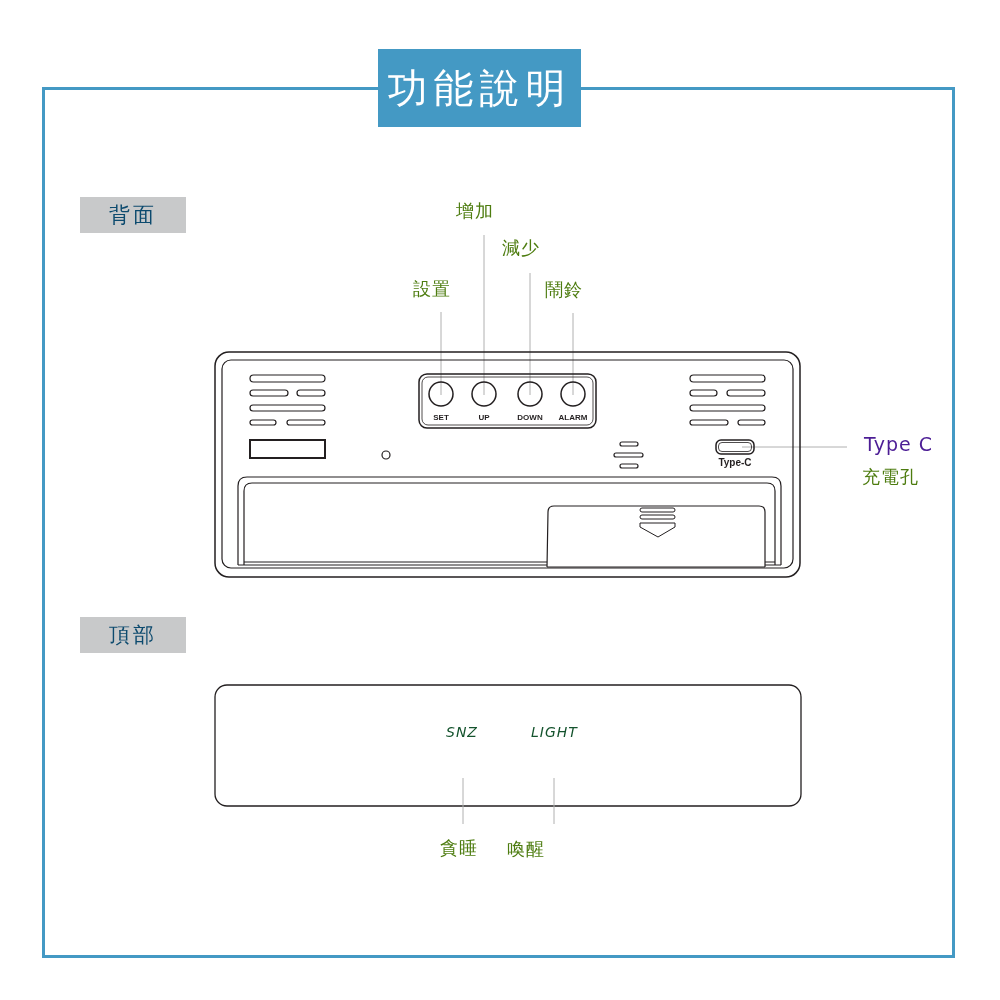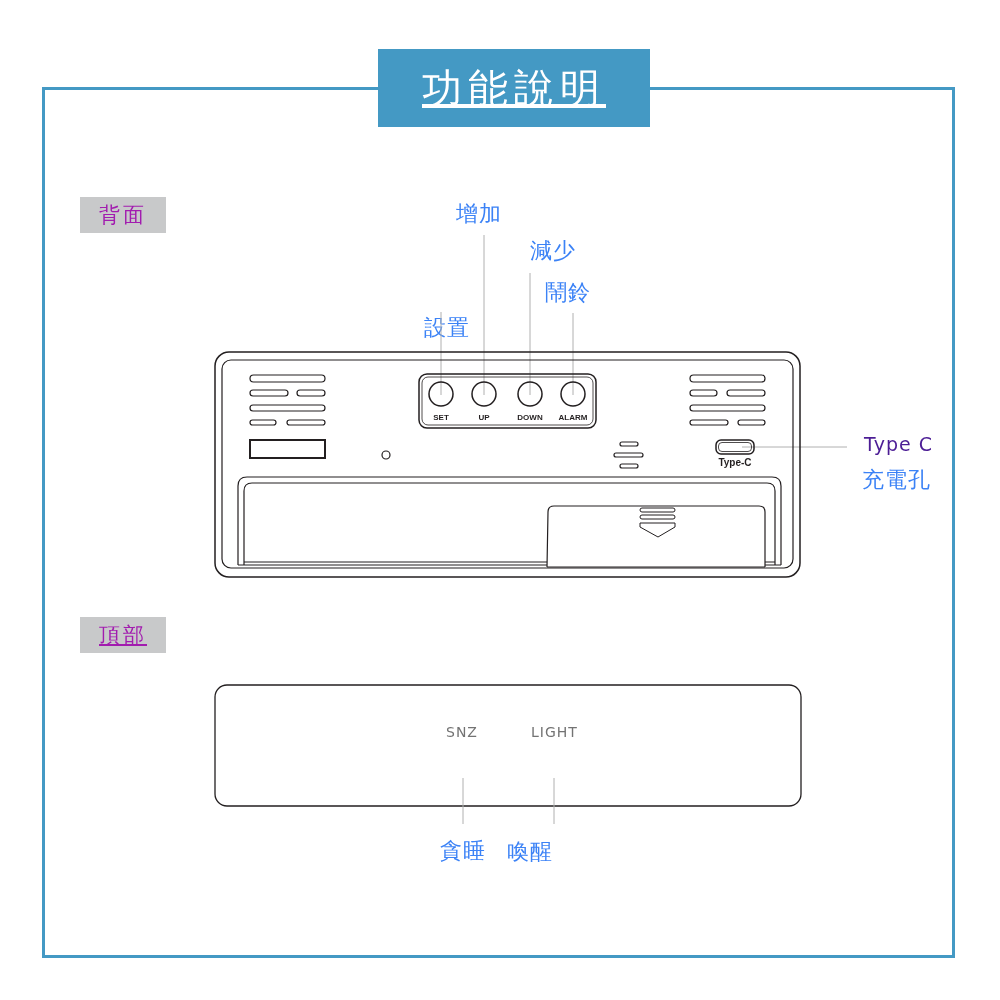--- a/index.html
+++ b/index.html
@@ -1,49 +1,49 @@
 <!DOCTYPE html>
 <html><head>
 <meta charset="utf-8">
 <style>
   html, body { margin: 0; padding: 0; background: #ffffff; }
   body { width: 1000px; height: 1000px; position: relative; overflow: hidden;
          font-family: "DejaVu Sans", "Liberation Sans", sans-serif; color: #231f20; }
   .frame { position: absolute; left: 42px; top: 87px; width: 913px; height: 871px;
            border: 3px solid #4499c4; box-sizing: border-box; }
-  .title-box { position: absolute; left: 378px; top: 49px; width: 272px; height: 78px;
+  .title-box { position: absolute; left: 378px; top: 49px; width: 203px; height: 78px;
                background: #4499c4; color: #ffffff; display: flex; align-items: center;
-               justify-content: center; font-size: 40px; letter-spacing: 6px; text-decoration: underline; }
-  .section-label { position: absolute; left: 80px; width: 86px; height: 36px;
+               justify-content: center; font-size: 40px; letter-spacing: 6px; }
+  .section-label { position: absolute; left: 80px; width: 106px; height: 36px;
                    background: #c8c9ca; display: flex; align-items: center;
-                   justify-content: center; font-size: 21px; letter-spacing: 3px; color: #a21caf; }
-  .callout { position: absolute; font-size: 22px; color: #3b82f6; white-space: nowrap; letter-spacing: 1px; }
+                   justify-content: center; font-size: 21px; letter-spacing: 3px; color: #0c4a6e; }
+  .callout { position: absolute; font-size: 18px; color: #4d7c0f; white-space: nowrap; letter-spacing: 1px; }
   .callout-en { position: absolute; font-size: 19px; color: #4c1d95; white-space: nowrap; font-family: "DejaVu Sans", sans-serif; letter-spacing: 1px; }
   svg text { font-family: "Liberation Sans", "DejaVu Sans", sans-serif; }
   .diagram { position: absolute; left: 0; top: 0; }
-  .topbox-label { position: absolute; font-size: 14px; color: #737373; font-family: "DejaVu Sans", sans-serif; letter-spacing: 1px; }
+  .topbox-label { position: absolute; font-size: 14px; color: #14532d; font-family: "DejaVu Sans", sans-serif; letter-spacing: 1px; font-style: italic; }
 </style>
 </head>
 <body>
 
 <div class="frame"></div>
 <div class="title-box">
   <span>功能說明</span>
 </div>
 
 <div class="section-label" style="top:197px;">
   <span>背面</span>
 </div>
-<div class="section-label" style="top:617px;text-decoration:underline;">
+<div class="section-label" style="top:617px;">
   <span>頂部</span>
 </div>
 
 <div class="callout" style="left:456px; top:199px;">增加</div>
-<div class="callout" style="left:530px; top:236px;">減少</div>
-<div class="callout" style="left:424px; top:277px;margin-top:36px;">設置</div>
+<div class="callout" style="left:502px; top:236px;">減少</div>
+<div class="callout" style="left:413px; top:277px;">設置</div>
 <div class="callout" style="left:545px; top:278px;">鬧鈴</div>
 <div class="callout-en" style="left:864px; top:433px;">Type C</div>
 <div class="callout" style="left:862px; top:465px;text-align:center;">充電孔</div>
 
 <svg class="diagram" width="1000" height="1000" viewBox="0 0 1000 1000">
 
   <g stroke="#b0b0b0" stroke-width="1" fill="none">
     <line x1="441" y1="312" x2="441" y2="395"></line>
     <line x1="484" y1="235" x2="484" y2="395"></line>
     <line x1="530" y1="273" x2="530" y2="395"></line>

